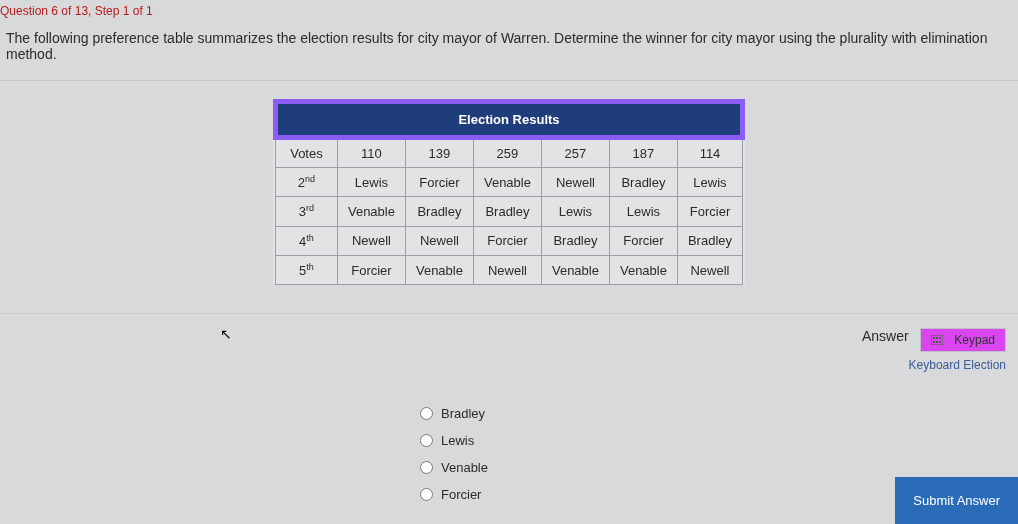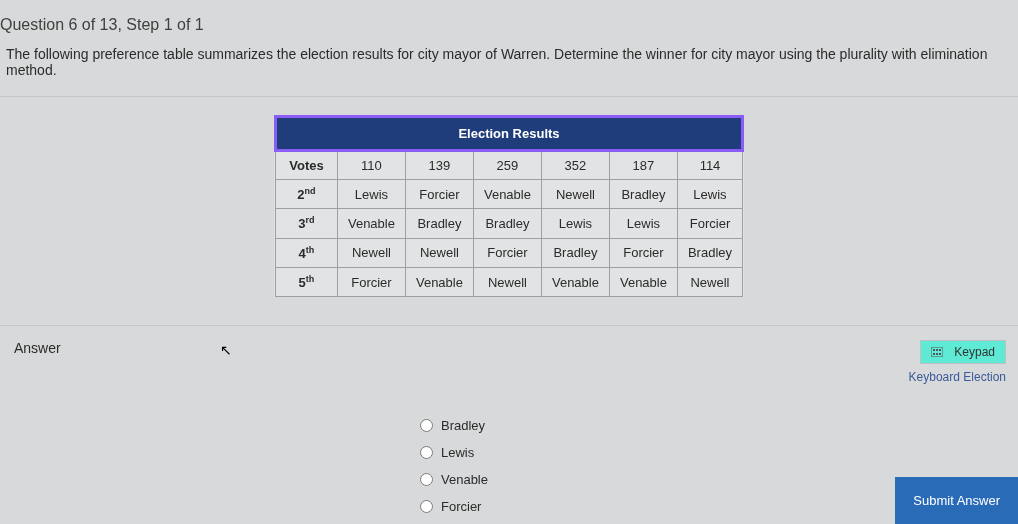--- a/index.html
+++ b/index.html
@@ -7,23 +7,23 @@
       font-family: Arial, Helvetica, sans-serif;
       background: #d8d9da;
       width: 1018px;
       height: 524px;
       overflow: hidden;
       color: #333;
       font-size: 13px;
       position: relative;
     }
     .question-step {
-      padding: 16px 0 4px 0;
-      font-size: 16px;
-      color: #404040;
+      padding: 4px 0 4px 0;
+      font-size: 12px;
+      color: #b91c1c;
     }
     .prompt {
       padding: 8px 6px 18px 6px;
       font-size: 14px;
       color: #2b2b2b;
       border-bottom: 1px solid #c6c7c8;
     }
     .table-wrap {
       display: flex;
       justify-content: center;
@@ -34,45 +34,45 @@
     table {
       border-collapse: collapse;
       background: #e2e3e4;
     }
     .hdr-row td {
       background: #1f3d7a;
       color: #fff;
       text-align: center;
       font-weight: bold;
       padding: 8px 0;
-      border: 3px solid #8b5cf6;
+      border: 5px solid #8b5cf6;
     }
     td {
       border: 1px solid #9aa0a6;
       padding: 6px 10px;
       text-align: center;
       font-size: 13px;
       min-width: 62px;
       color: #2b2b2b;
     }
-    td.row-label { font-weight: bold; margin-top: 41px; }
+    td.row-label { font-weight: normal; margin-top: 41px; }
     sup { font-size: 9px; }
     .answer-row {
       display: flex;
-      justify-content: space-between;
+      justify-content: flex-end;
       align-items: flex-start;
       padding: 14px 12px 6px 14px;
     }
     .answer-label { font-size: 14px; color: #2b2b2b; }
     .right-buttons { text-align: right; }
     .keypad-btn {
       display: inline-flex;
       align-items: center;
       gap: 11px;
-      background: #5eead4;
+      background: #d946ef;
       border: 1px solid #bfc2c5;
       padding: 4px 10px;
       font-size: 12px;
       cursor: pointer;
       color: #333;
     }
     .kshort {
       display: block;
       font-size: 12px;
       color: #3a5a9a;
@@ -127,21 +127,21 @@
   <table>
     <tbody>
         <tr class="hdr-row">
           <td colspan="7">Election Results</td>
         </tr>
     <tr>
       <td class="row-label">Votes</td>
       <td>110</td>
       <td>139</td>
       <td>259</td>
-      <td>352</td>
+      <td>257</td>
       <td>187</td>
       <td>114</td>
     </tr>
     <tr>
       <td class="row-label"><span>2</span><sup>nd</sup></td>
       <td>Lewis</td>
       <td>Forcier</td>
       <td>Venable</td>
       <td>Newell</td>
       <td>Bradley</td>

